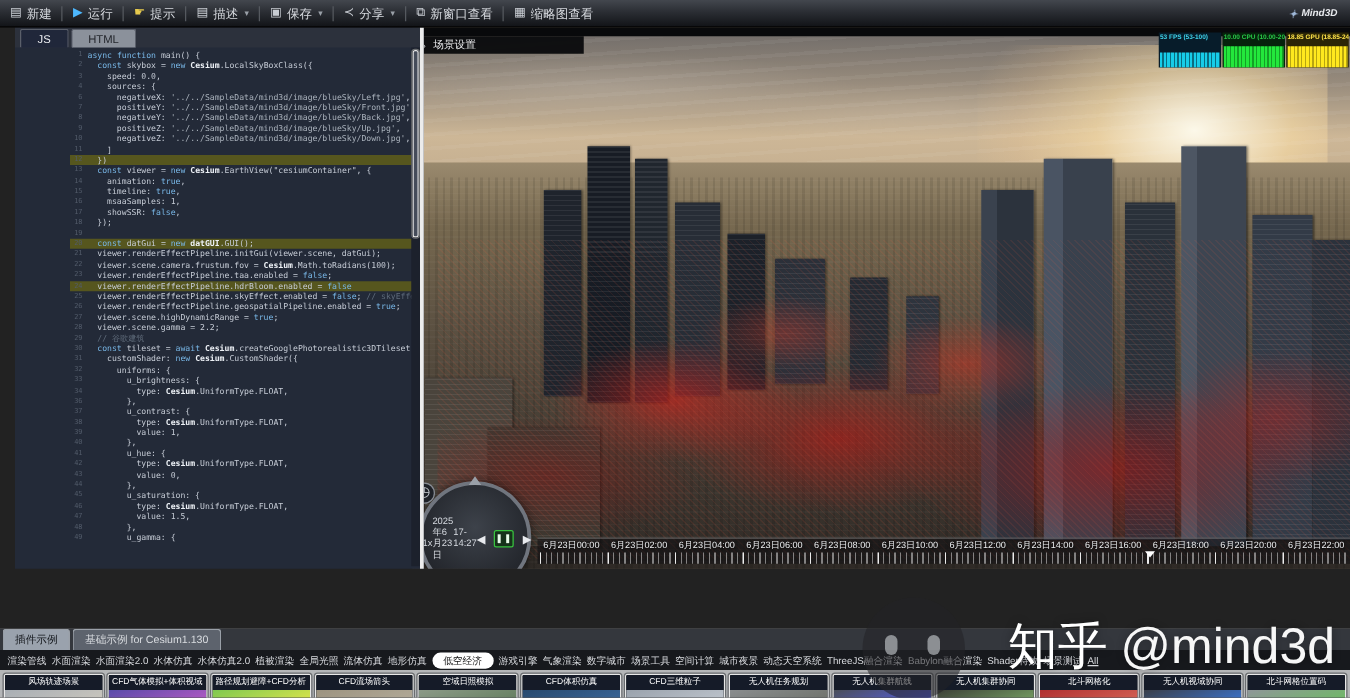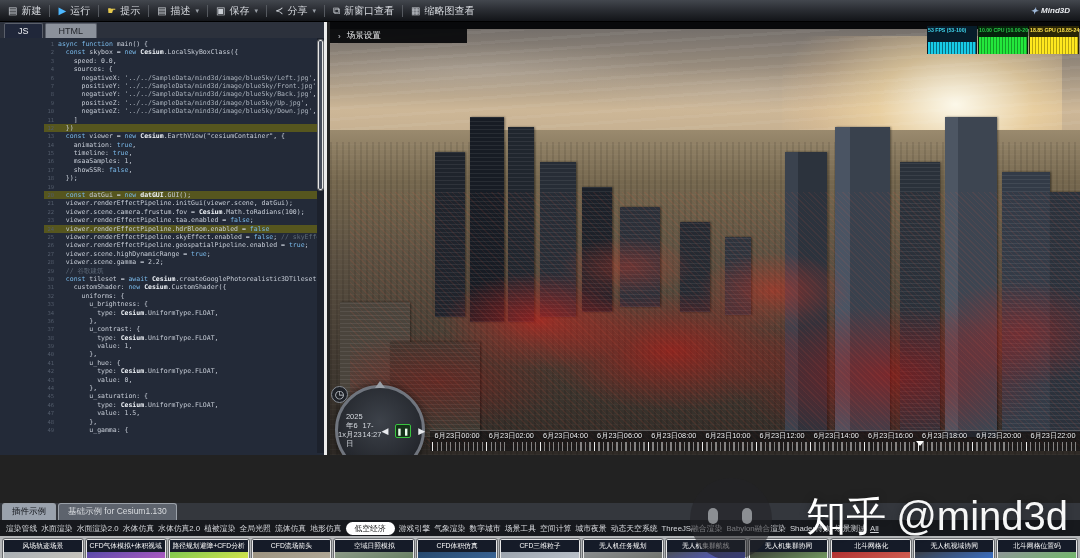--- a/index.html
+++ b/index.html
@@ -21,21 +21,21 @@
   .tbi{ font-size:10px; color:#c9cdd3; line-height:1; }
   .ic-run{ color:#4db8ff; }
   .ic-hint{ color:#e6c94d; }
   .tb-caret{ font-size:7px; color:#9aa0a8; margin-left:1px; }
   .tb-sep{ width:1px; height:12px; background:#55595f; }
   #logo{ margin-left:auto; padding-right:10px; font-size:8px; font-style:italic; font-weight:bold; color:#e8eaee; display:flex; align-items:center; gap:3px;}
   #logo .spark{ color:#9fb8d8; font-size:9px; }
 
   
   #editor{
-    position:absolute; left:0; top:22px; width:327px; height:433px;
+    position:absolute; left:12px; top:22px; width:327px; height:433px;
     background:#232a38; border-right:3px solid #ececec; z-index:20;
   }
   #editor-tabs{ height:16px; background:#2c313c; display:flex; align-items:flex-end; padding-left:4px; gap:2px; }
   .etab{ font-size:9px; padding:2px 13px 2px; border:1px solid #5a5f6a; border-bottom:none; border-radius:2px 2px 0 0; }
   .etab.active{ background:#20273a; color:#f0f2f5; }
   .etab:not(.active){ background:#8b919b; color:#23262c; }
   #code{ position:relative; height:415px; overflow:hidden; padding-top:2px;
     font-family:"DejaVu Sans Mono",monospace; font-size:6.5px; line-height:8.4px; color:#c6ccd6;margin-left:44px; }
   .cline{ display:flex; height:8.4px; white-space:pre; }
   .cline.hl{ background:#56561e; }

